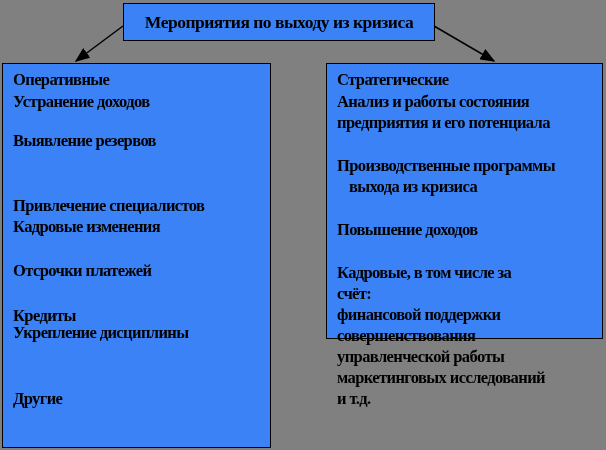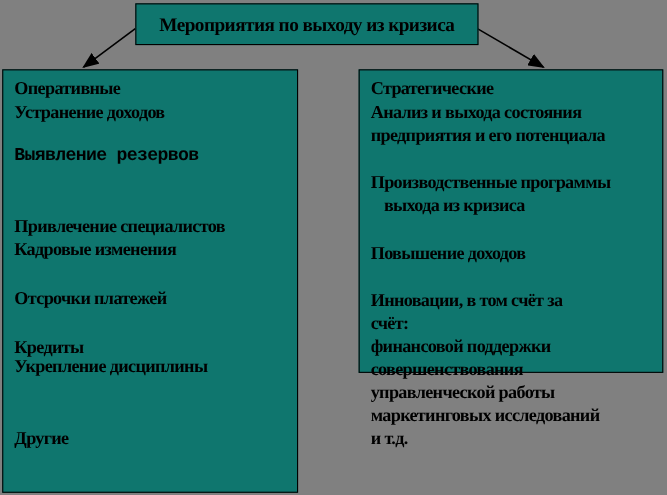--- a/index.html
+++ b/index.html
@@ -1,18 +1,18 @@
 <!DOCTYPE html>
 <html><head>
 <meta charset="utf-8">
 <style>
   html, body { margin:0; padding:0; }
   body { width:606px; height:450px; background:#808080; position:relative; overflow:hidden;
          font-family:"Liberation Serif", "DejaVu Serif", serif; }
-  .box { position:absolute; background:#0f766e; border:1px solid #000; box-sizing:border-box; }
+  .box { position:absolute; background:#3b82f6; border:1px solid #000; box-sizing:border-box; }
   #title-box { left:123px; top:3px; width:312px; height:38px; display:flex; align-items:center; justify-content:center;
                font-size:17.5px; font-weight:bold; letter-spacing:-0.5px; }
   #left-box { left:2px; top:63px; width:269px; height:385px; }
   #right-box { left:326px; top:63px; width:277px; height:276px; }
   .line { position:absolute; left:10px; font-size:16.5px; font-weight:bold; line-height:22px; white-space:nowrap; letter-spacing:-0.6px; }
   #right-box .line { left:10px; }
   svg { position:absolute; left:0; top:0; }
 </style>
 </head>
 <body>
@@ -28,39 +28,39 @@
 </svg>
 
 <div id="title-box" class="box">
   <span>Мероприятия по выходу из кризиса</span>
 </div>
 
 <div id="left-box" class="box">
   <div class="line" style="top:5px">Оперативные</div>
   <div id="left-items">
       <div class="line" style="top: 27px;">Устранение доходов</div>
-      <div class="line" style="top: 66px; font-family: Liberation Mono, monospace;">Выявление резервов</div>
+      <div class="line" style="top: 66px;">Выявление резервов</div>
       <div class="line" style="top: 131px;">Привлечение специалистов</div>
       <div class="line" style="top: 152px;">Кадровые изменения</div>
       <div class="line" style="top: 196px;">Отсрочки платежей</div>
       <div class="line" style="top: 217px; margin-top: 24px;">Кредиты</div>
       <div class="line" style="top: 258px;">Укрепление дисциплины</div>
       <div class="line" style="top: 324px;">Другие</div>
     </div>
 </div>
 
 <div id="right-box" class="box">
   <div class="line" style="top:5px">Стратегические</div>
   <div id="right-items">
-      <div class="line" style="top: 27px;">Анализ и выхода состояния</div>
+      <div class="line" style="top: 27px;">Анализ и работы состояния</div>
       <div class="line" style="top: 48px;">предприятия и его потенциала</div>
       <div class="line" style="top: 91px;">Производственные программы</div>
       <div class="line" style="top: 112px; margin-left: 12px;">выхода из кризиса</div>
       <div class="line" style="top: 155px;">Повышение доходов</div>
-      <div class="line" style="top: 198px;">Инновации, в том счёт за</div>
+      <div class="line" style="top: 198px;">Кадровые, в том числе за</div>
       <div class="line" style="top: 219px;">счёт:</div>
       <div class="line" style="top: 240px;">финансовой поддержки</div>
       <div class="line" style="top: 261px;">совершенствования</div>
       <div class="line" style="top: 282px;">управленческой работы</div>
       <div class="line" style="top: 303px;">маркетинговых исследований</div>
       <div class="line" style="top: 324px; text-align: center;">и т.д.</div>
     </div>
 </div>
 
 </body></html>

